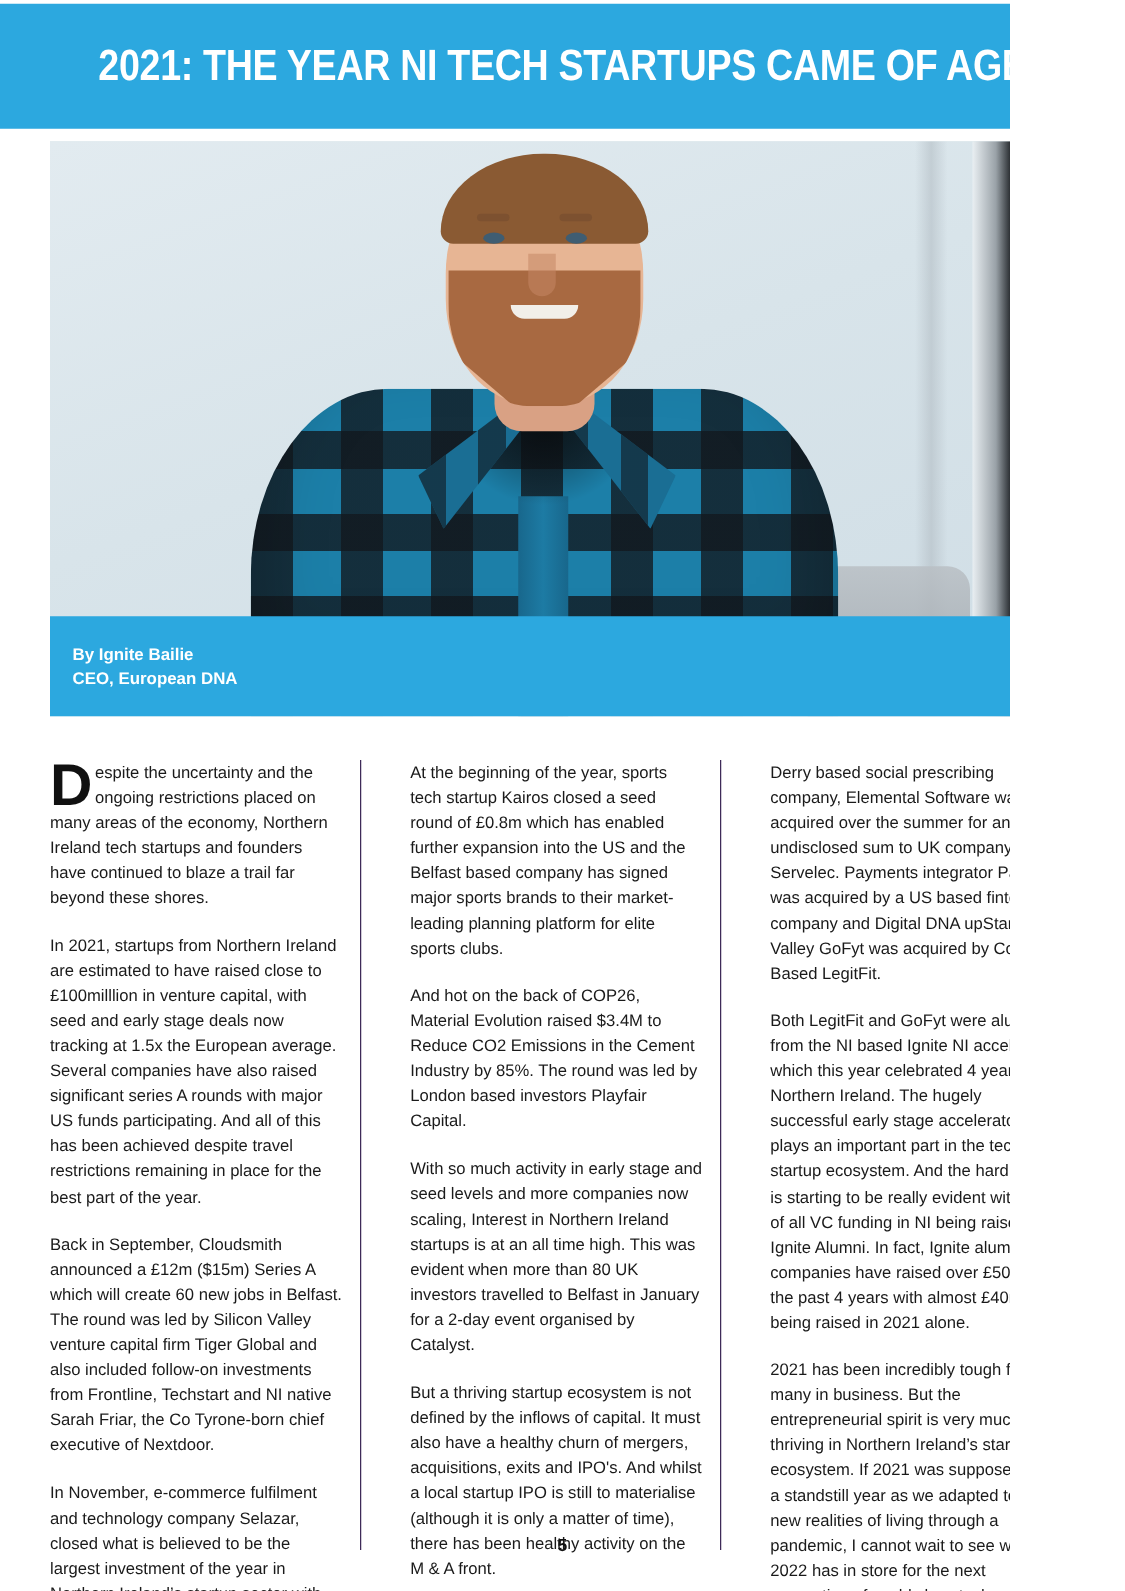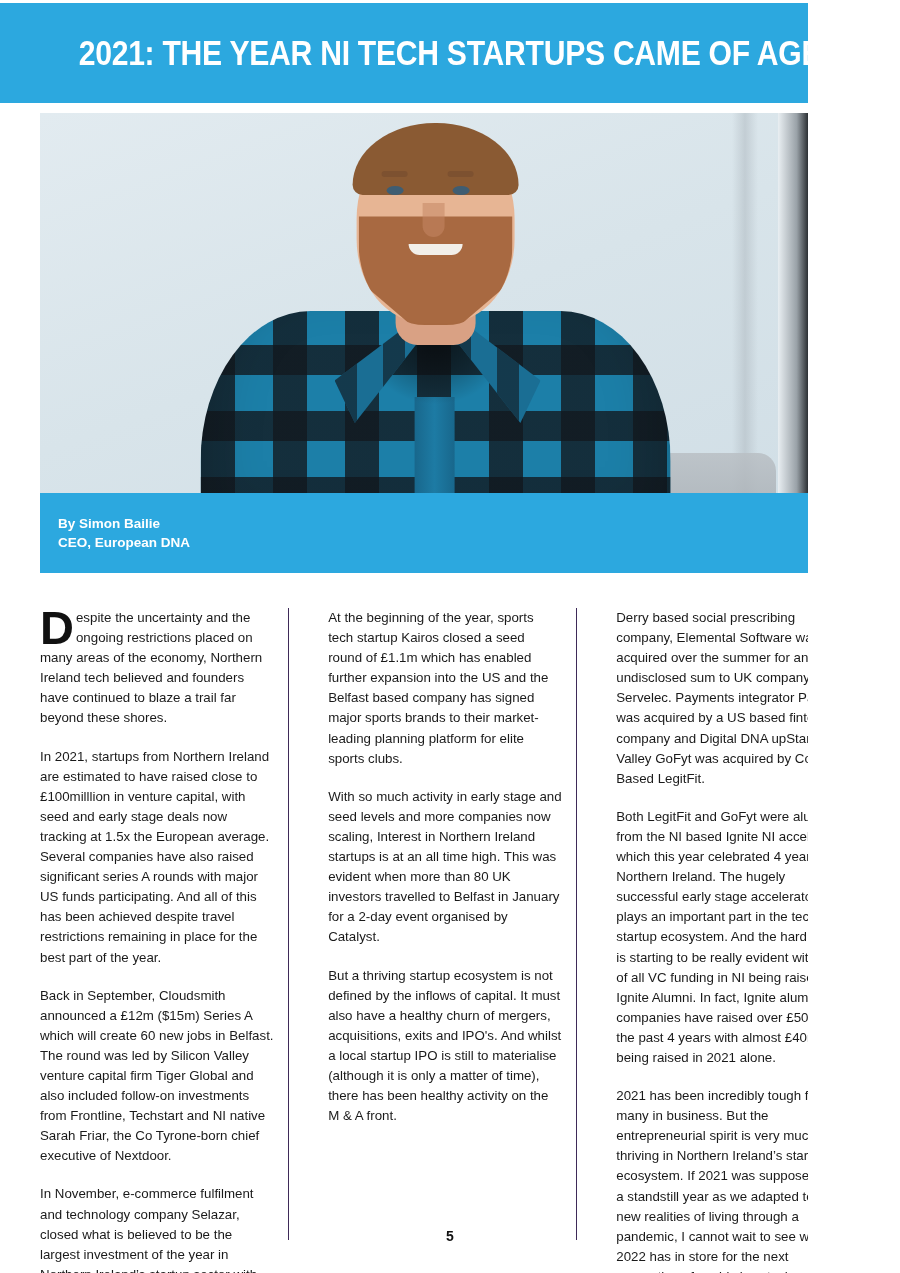--- a/index.html
+++ b/index.html
@@ -361,38 +361,39 @@
       <div class="brow-r"></div>
       <div class="eye-l"></div>
       <div class="eye-r"></div>
       <div class="nose"></div>
       <div class="mouth"></div>
     </div>
   </div>
 
   <div class="byline-band">
     <div class="byline-text">
-      <div>By Simon Bailie</div>
+      <div>By Ignite Bailie</div>
       <div>CEO, European DNA</div>
     </div>
   </div>
 
   <div class="columns">
 
     <div class="col left">
-      <p class="dropcap-para"><span class="dropcap">D</span><span>espite the uncertainty and the ongoing restrictions placed on many areas of the economy, Northern Ireland tech believed and founders have continued to blaze a trail far beyond these shores.</span></p>
+      <p class="dropcap-para"><span class="dropcap">D</span><span>espite the uncertainty and the ongoing restrictions placed on many areas of the economy, Northern Ireland tech startups and founders have continued to blaze a trail far beyond these shores.</span></p>
       <p>In 2021, startups from Northern Ireland are estimated to have raised close to £100milllion in venture capital, with seed and early stage deals now tracking at 1.5x the European average. Several companies have also raised significant series A rounds with major US funds participating. And all of this has been achieved despite travel restrictions remaining in place for the best part of the year.</p>
       <p>Back in September, Cloudsmith announced a £12m ($15m) Series A which will create 60 new jobs in Belfast. The round was led by Silicon Valley venture capital firm Tiger Global and also included follow-on investments from Frontline, Techstart and NI native Sarah Friar, the Co Tyrone-born chief executive of Nextdoor.</p>
       <p>In November, e-commerce fulfilment and technology company Selazar, closed what is believed to be the largest investment of the year in Northern Ireland’s startup sector with an investment round totalling £20m from a “large global investment group”.</p>
     </div>
 
     <div class="divider"></div>
 
     <div class="col mid">
-      <p>At the beginning of the year, sports tech startup Kairos closed a seed round of £1.1m which has enabled further expansion into the US and the Belfast based company has signed major sports brands to their market-leading planning platform for elite sports clubs.</p>
+      <p>At the beginning of the year, sports tech startup Kairos closed a seed round of £0.8m which has enabled further expansion into the US and the Belfast based company has signed major sports brands to their market-leading planning platform for elite sports clubs.</p>
+      <p>And hot on the back of COP26, Material Evolution raised $3.4M to Reduce CO2 Emissions in the Cement Industry by 85%. The round was led by London based investors Playfair Capital.</p>
       <p>With so much activity in early stage and seed levels and more companies now scaling, Interest in Northern Ireland startups is at an all time high. This was evident when more than 80 UK investors travelled to Belfast in January for a 2-day event organised by Catalyst.</p>
       <p>But a thriving startup ecosystem is not defined by the inflows of capital. It must also have a healthy churn of mergers, acquisitions, exits and IPO's. And whilst a local startup IPO is still to materialise (although it is only a matter of time), there has been healthy activity on the M &amp; A front.</p>
     </div>
 
     <div class="divider"></div>
 
     <div class="col right">
       <p>Derry based social prescribing company, Elemental Software was acquired over the summer for an undisclosed sum to UK company Servelec. Payments integrator PayHere was acquired by a US based fintech company and Digital DNA upStart Valley GoFyt was acquired by Cork Based LegitFit.</p>
       <p>Both LegitFit and GoFyt were alumni from the NI based Ignite NI accelerator which this year celebrated 4 years in Northern Ireland. The hugely successful early stage accelerator plays an important part in the tech startup ecosystem. And the hard work is starting to be really evident with 68% of all VC funding in NI being raised by Ignite Alumni. In fact, Ignite alumni companies have raised over £50m in the past 4 years with almost £40m being raised in 2021 alone.</p>
       <p>2021 has been incredibly tough for many in business. But the entrepreneurial spirit is very much thriving in Northern Ireland’s startup ecosystem. If 2021 was supposed to be a standstill year as we adapted to the new realities of living through a pandemic, I cannot wait to see what 2022 has in store for the next generation of world class tech businesses being built in Northern ireland.</p>

